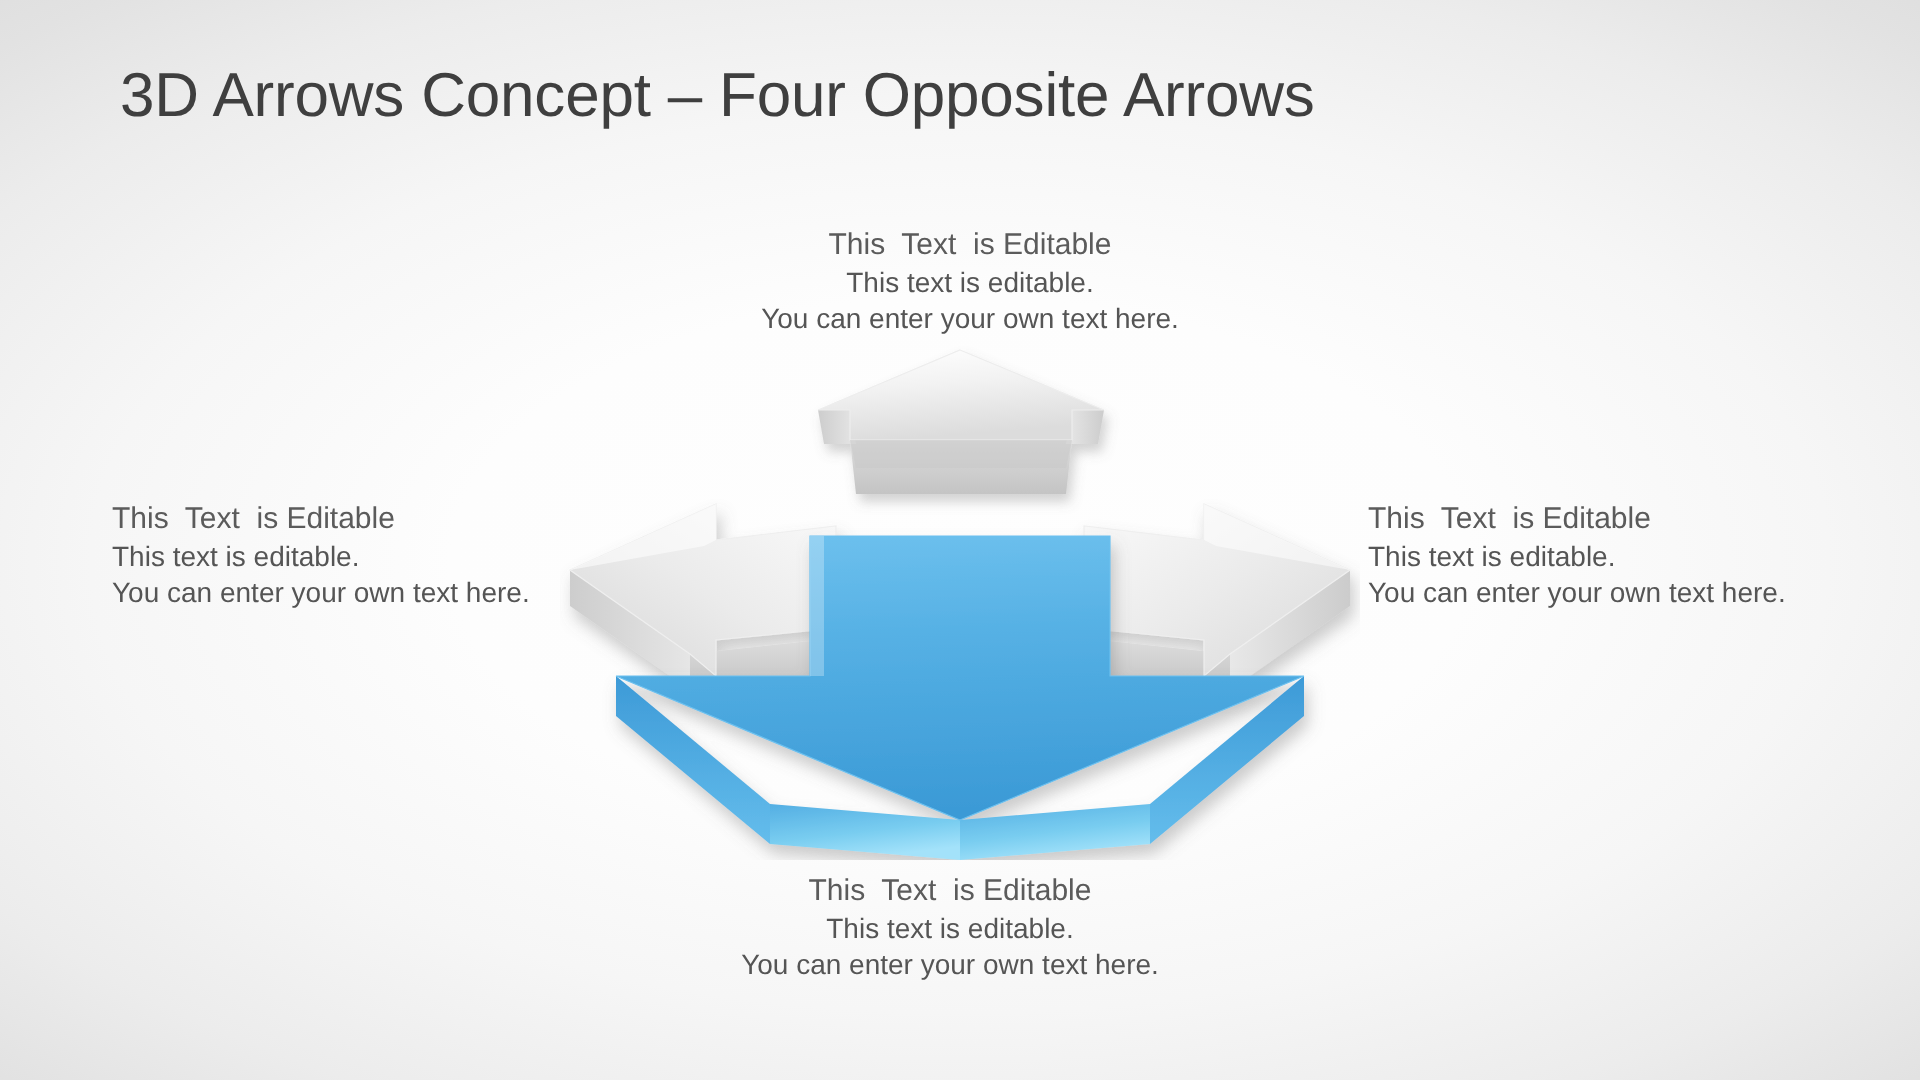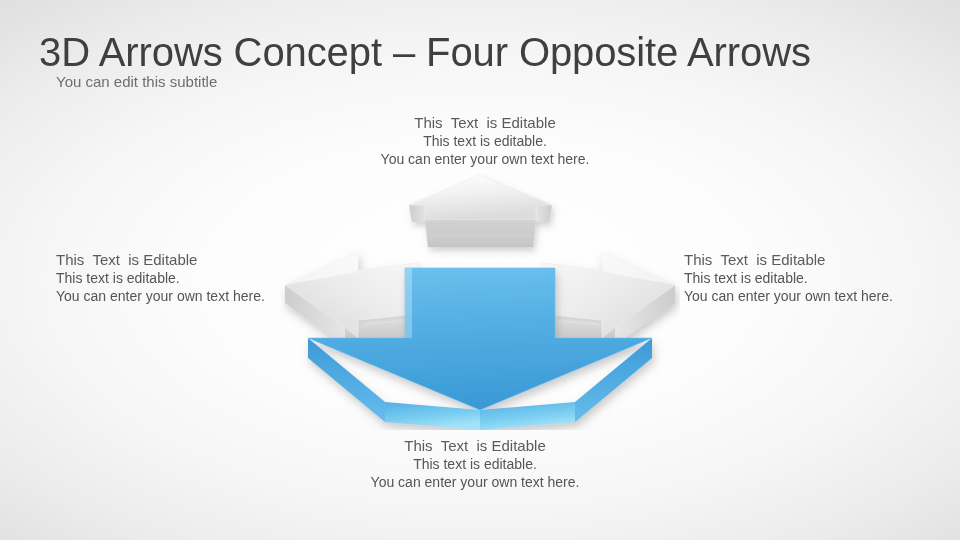--- a/index.html
+++ b/index.html
@@ -24,23 +24,23 @@
         #f6f6f6 58%,
         #ececec 78%,
         #e2e2e2 92%,
         #dedede 100%);
     overflow: hidden;
   }
 
   
   .title {
     position: absolute;
-    left: 39px;
+    left: 60px;
     top: 30px;
-    font-size: 40px;
+    font-size: 31px;
     font-weight: 300;
     letter-spacing: -0.1px;
     color: #3f3f3f;
     white-space: nowrap;
   }
   .subtitle {
     position: absolute;
     left: 56px;
     top: 73px;
     font-size: 15px;
@@ -104,21 +104,20 @@
     width: 400px;
     height: 270px;
   }
 </style>
 </head>
 <body>
 
 <div class="slide">
 
   <div class="title">3D Arrows Concept – Four Opposite Arrows</div>
-  <div class="subtitle">You can edit this subtitle</div>
 
   <div class="diagram">
     <svg viewBox="0 0 400 270" xmlns="http://www.w3.org/2000/svg">
       <defs>
 
         <linearGradient id="gTopUp" x1="0" y1="0" x2="0.25" y2="1">
           <stop offset="0%" stop-color="#ffffff"></stop>
           <stop offset="45%" stop-color="#f2f2f2"></stop>
           <stop offset="100%" stop-color="#dcdcdc"></stop>
         </linearGradient>

